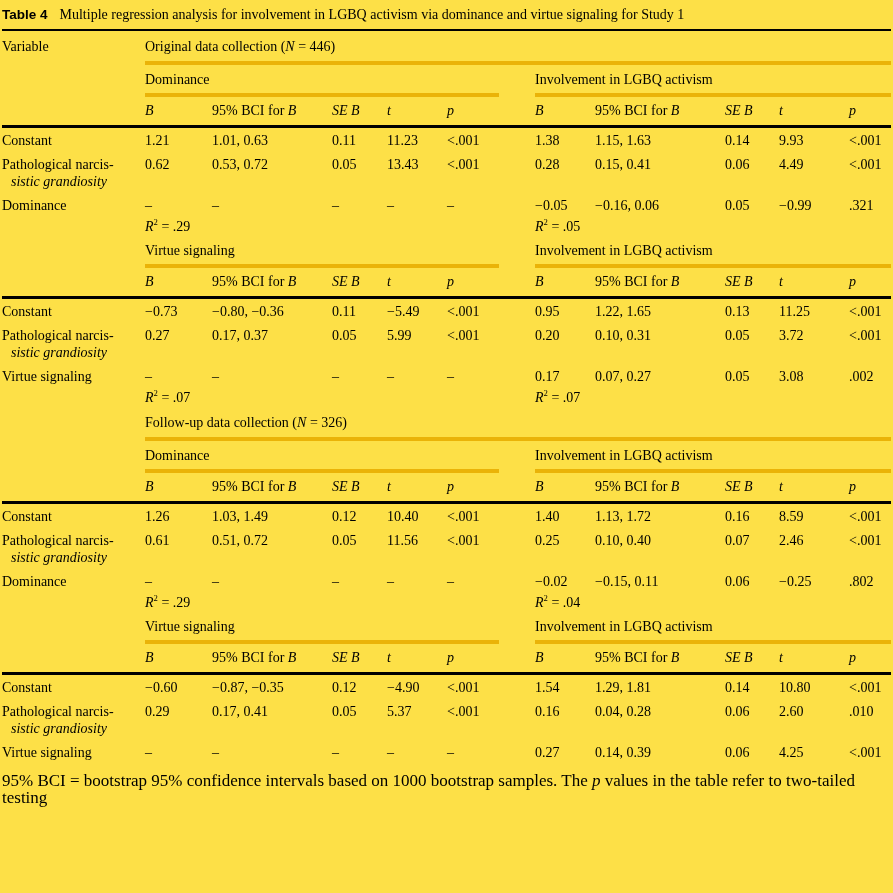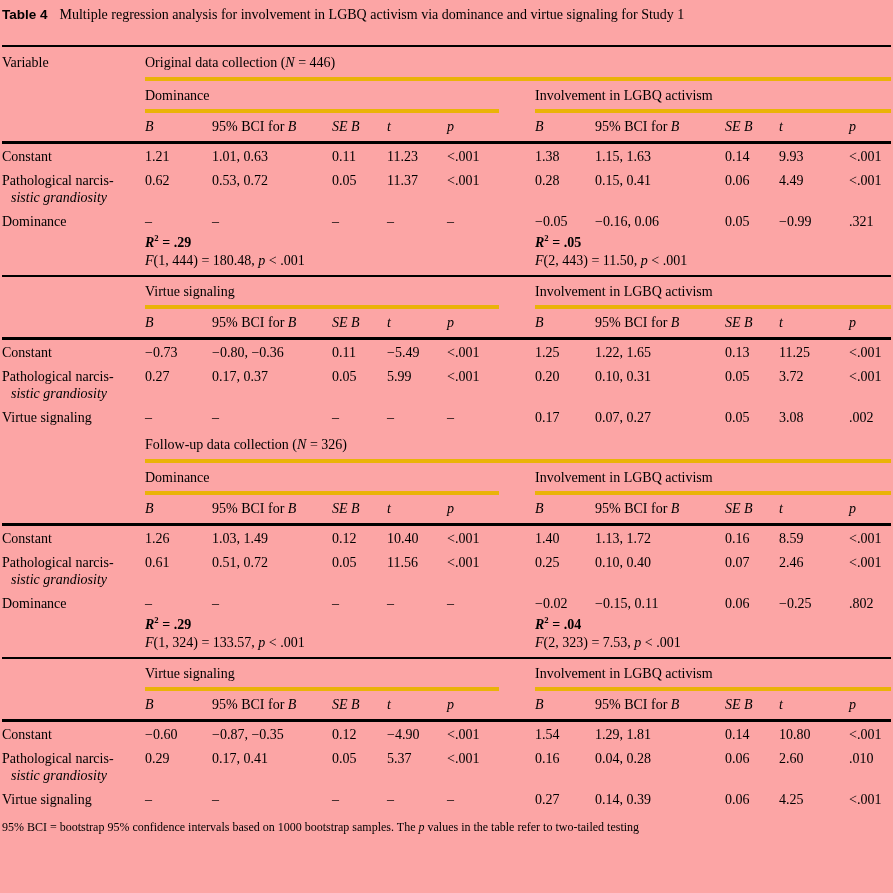--- a/index.html
+++ b/index.html
@@ -1,51 +1,51 @@
 <!DOCTYPE html>
 <html><head>
 <meta charset="utf-8">
 <style>
   html, body { margin: 0; padding: 0; background: #ffffff; }
   .page {
     width: 893px; height: 893px; box-sizing: border-box;
-    background: #fca5a5; color: #000;
+    background: #fde047; color: #000;
     font-family: "Liberation Serif", serif;
     font-size: 14px; line-height: 17px;
     padding: 4px 0 0 2px; overflow: hidden;
   }
   
   .caption { padding: 2px 0 6px 0; }
   .cap-label {
     font-family: "Liberation Sans", sans-serif;
     font-weight: bold; font-size: 13.5px; margin-right: 12px;
   }
   .cap-text { font-size: 14px; }
 
   table.reg {
     border-collapse: collapse; table-layout: fixed;
-    width: 889px; border-top: 2px solid #000; margin-top: 16px;
+    width: 889px; border-top: 2px solid #000;
   }
   td { vertical-align: top; padding: 0; white-space: nowrap; overflow: visible; }
   .ital { font-style: italic; }
   .ru1 { border-bottom: 4px solid #eab308; }
   .ru3 { border-bottom: 3px solid #000; }
   tr.f-row td { border-bottom: 2px solid #000; }
 
   tr.section-row td { padding: 7px 0 6px 0; }
   tr.panel-row td { padding: 6px 0 5px 0; }
   tr.head-row td { padding: 5px 0 6px 0; }
   tr.data-row td { padding: 4px 0 3px 0; }
-  tr.r2-row td { padding: 1px 0 1px 0; font-weight: bold; }
+  tr.r2-row td { padding: 1px 0 1px 0; }
   tr.f-row td { padding: 0 0 6px 0; }
 
   .lab2 { padding-left: 9px; font-style: italic; }
   sup { font-size: 0.62em; line-height: 0; }
 
-  .footnote { padding: 8px 4px 0 0; font-size: 12px; }
+  .footnote { padding: 8px 4px 0 0; font-size: 17px; }
 </style>
 </head>
 <body>
 
 <div class="page">
 
   <div class="caption">
     <span class="cap-label">Table 4</span><span class="cap-text">Multiple regression analysis for involvement in LGBQ activism via dominance and virtue signaling for Study 1</span>
   </div>
 
@@ -122,21 +122,21 @@
   </tr>
 
   <tr class="data-row">
     <td>
       <div>Pathological narcis-</div>
       <div class="lab2">sistic grandiosity</div>
     </td>
     <td><span>0.62</span></td>
     <td><span>0.53, 0.72</span></td>
     <td><span>0.05</span></td>
-    <td><span>11.37</span></td>
+    <td><span>13.43</span></td>
     <td><span>&lt;.001</span></td>
     <td></td>
     <td><span>0.28</span></td>
     <td><span>0.15, 0.41</span></td>
     <td><span>0.06</span></td>
     <td><span>4.49</span></td>
     <td><span>&lt;.001</span></td>
   </tr>
 
   <tr class="data-row">
@@ -157,26 +157,20 @@
     <td><span>.321</span></td>
   </tr>
 
   <tr class="r2-row">
     <td></td>
     <td colspan="5"><span><i>R</i><sup>2</sup> = .29</span></td>
     <td></td>
     <td colspan="5"><span><i>R</i><sup>2</sup> = .05</span></td>
   </tr>
 
-  <tr class="f-row">
-    <td></td>
-    <td colspan="5"><span><i>F</i>(1, 444) = 180.48, <i>p</i> &lt; .001</span></td>
-    <td></td>
-    <td colspan="5"><span><i>F</i>(2, 443) = 11.50, <i>p</i> &lt; .001</span></td>
-  </tr>
 </tbody>
     <tbody>
   <tr class="panel-row">
     <td></td>
     <td colspan="5" class="ru1">
       <span>Virtue signaling</span>
     </td>
     <td></td>
     <td colspan="5" class="ru1">
       <span>Involvement in LGBQ activism</span>
@@ -202,21 +196,21 @@
     <td>
       <div>Constant</div>
       <div class="lab2"></div>
     </td>
     <td><span>−0.73</span></td>
     <td><span>−0.80, −0.36</span></td>
     <td><span>0.11</span></td>
     <td><span>−5.49</span></td>
     <td><span>&lt;.001</span></td>
     <td></td>
-    <td><span>1.25</span></td>
+    <td><span>0.95</span></td>
     <td><span>1.22, 1.65</span></td>
     <td><span>0.13</span></td>
     <td><span>11.25</span></td>
     <td><span>&lt;.001</span></td>
   </tr>
 
   <tr class="data-row">
     <td>
       <div>Pathological narcis-</div>
       <div class="lab2">sistic grandiosity</div>
@@ -245,20 +239,26 @@
     <td><span>–</span></td>
     <td><span>–</span></td>
     <td></td>
     <td><span>0.17</span></td>
     <td><span>0.07, 0.27</span></td>
     <td><span>0.05</span></td>
     <td><span>3.08</span></td>
     <td><span>.002</span></td>
   </tr>
 
+  <tr class="r2-row">
+    <td></td>
+    <td colspan="5"><span><i>R</i><sup>2</sup> = .07</span></td>
+    <td></td>
+    <td colspan="5"><span><i>R</i><sup>2</sup> = .07</span></td>
+  </tr>
 
 </tbody>
 
     <tbody>
       <tr class="section-row">
         <td class="vcol"></td>
         <td colspan="11" class="ru1">
           <span>Follow-up data collection (<i>N</i> = 326)</span>
         </td>
       </tr>
@@ -345,26 +345,20 @@
     <td><span>.802</span></td>
   </tr>
 
   <tr class="r2-row">
     <td></td>
     <td colspan="5"><span><i>R</i><sup>2</sup> = .29</span></td>
     <td></td>
     <td colspan="5"><span><i>R</i><sup>2</sup> = .04</span></td>
   </tr>
 
-  <tr class="f-row">
-    <td></td>
-    <td colspan="5"><span><i>F</i>(1, 324) = 133.57, <i>p</i> &lt; .001</span></td>
-    <td></td>
-    <td colspan="5"><span><i>F</i>(2, 323) = 7.53, <i>p</i> &lt; .001</span></td>
-  </tr>
 </tbody>
     <tbody>
   <tr class="panel-row">
     <td></td>
     <td colspan="5" class="ru1">
       <span>Virtue signaling</span>
     </td>
     <td></td>
     <td colspan="5" class="ru1">
       <span>Involvement in LGBQ activism</span>

